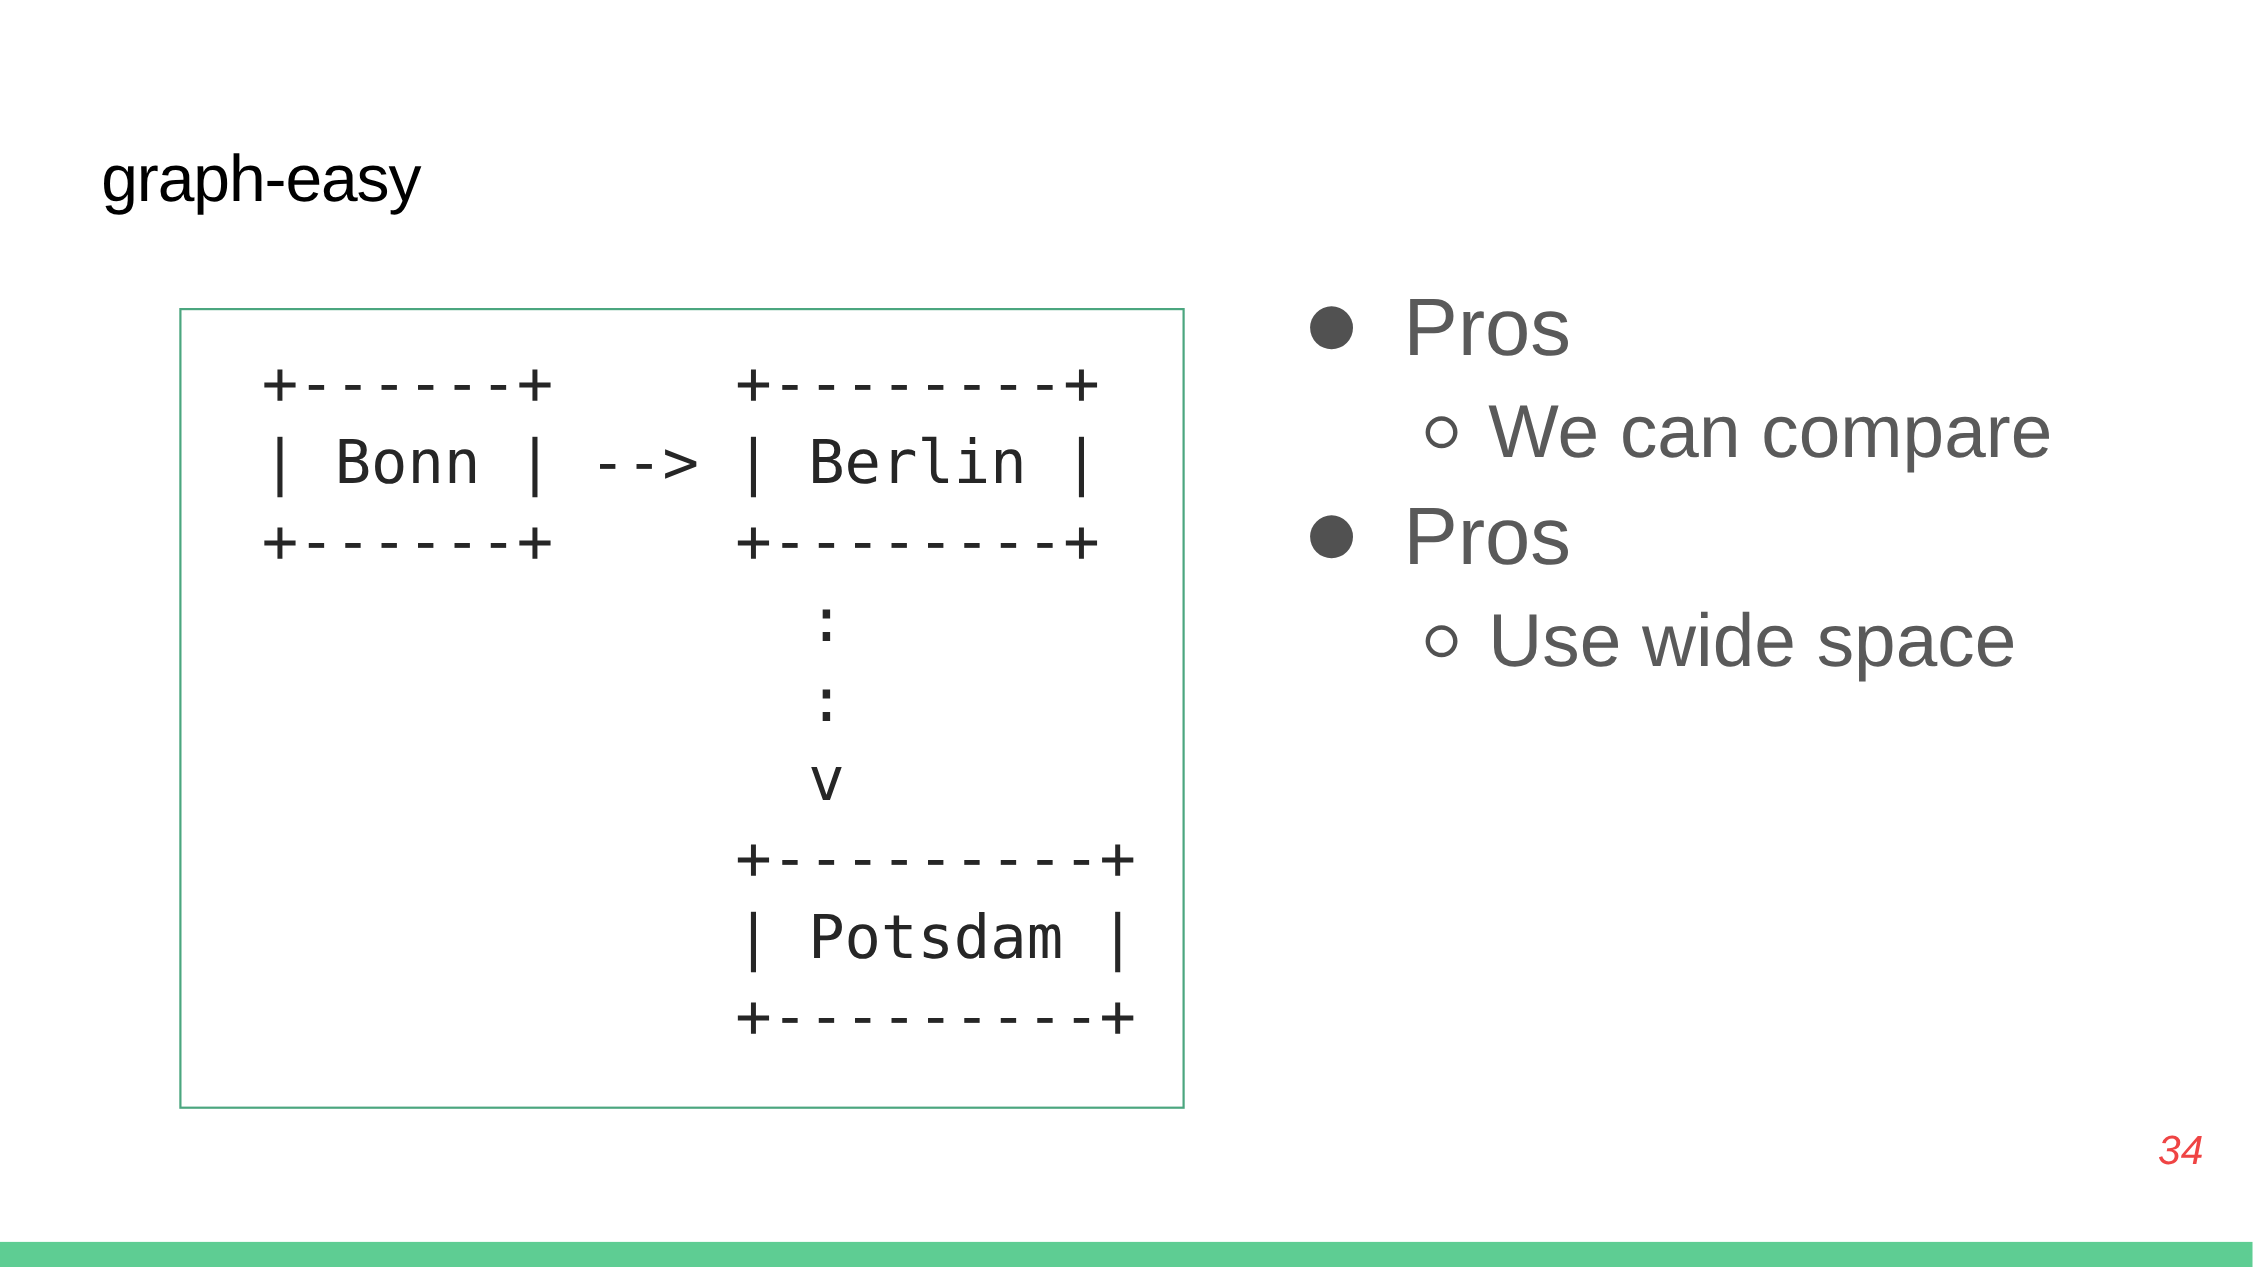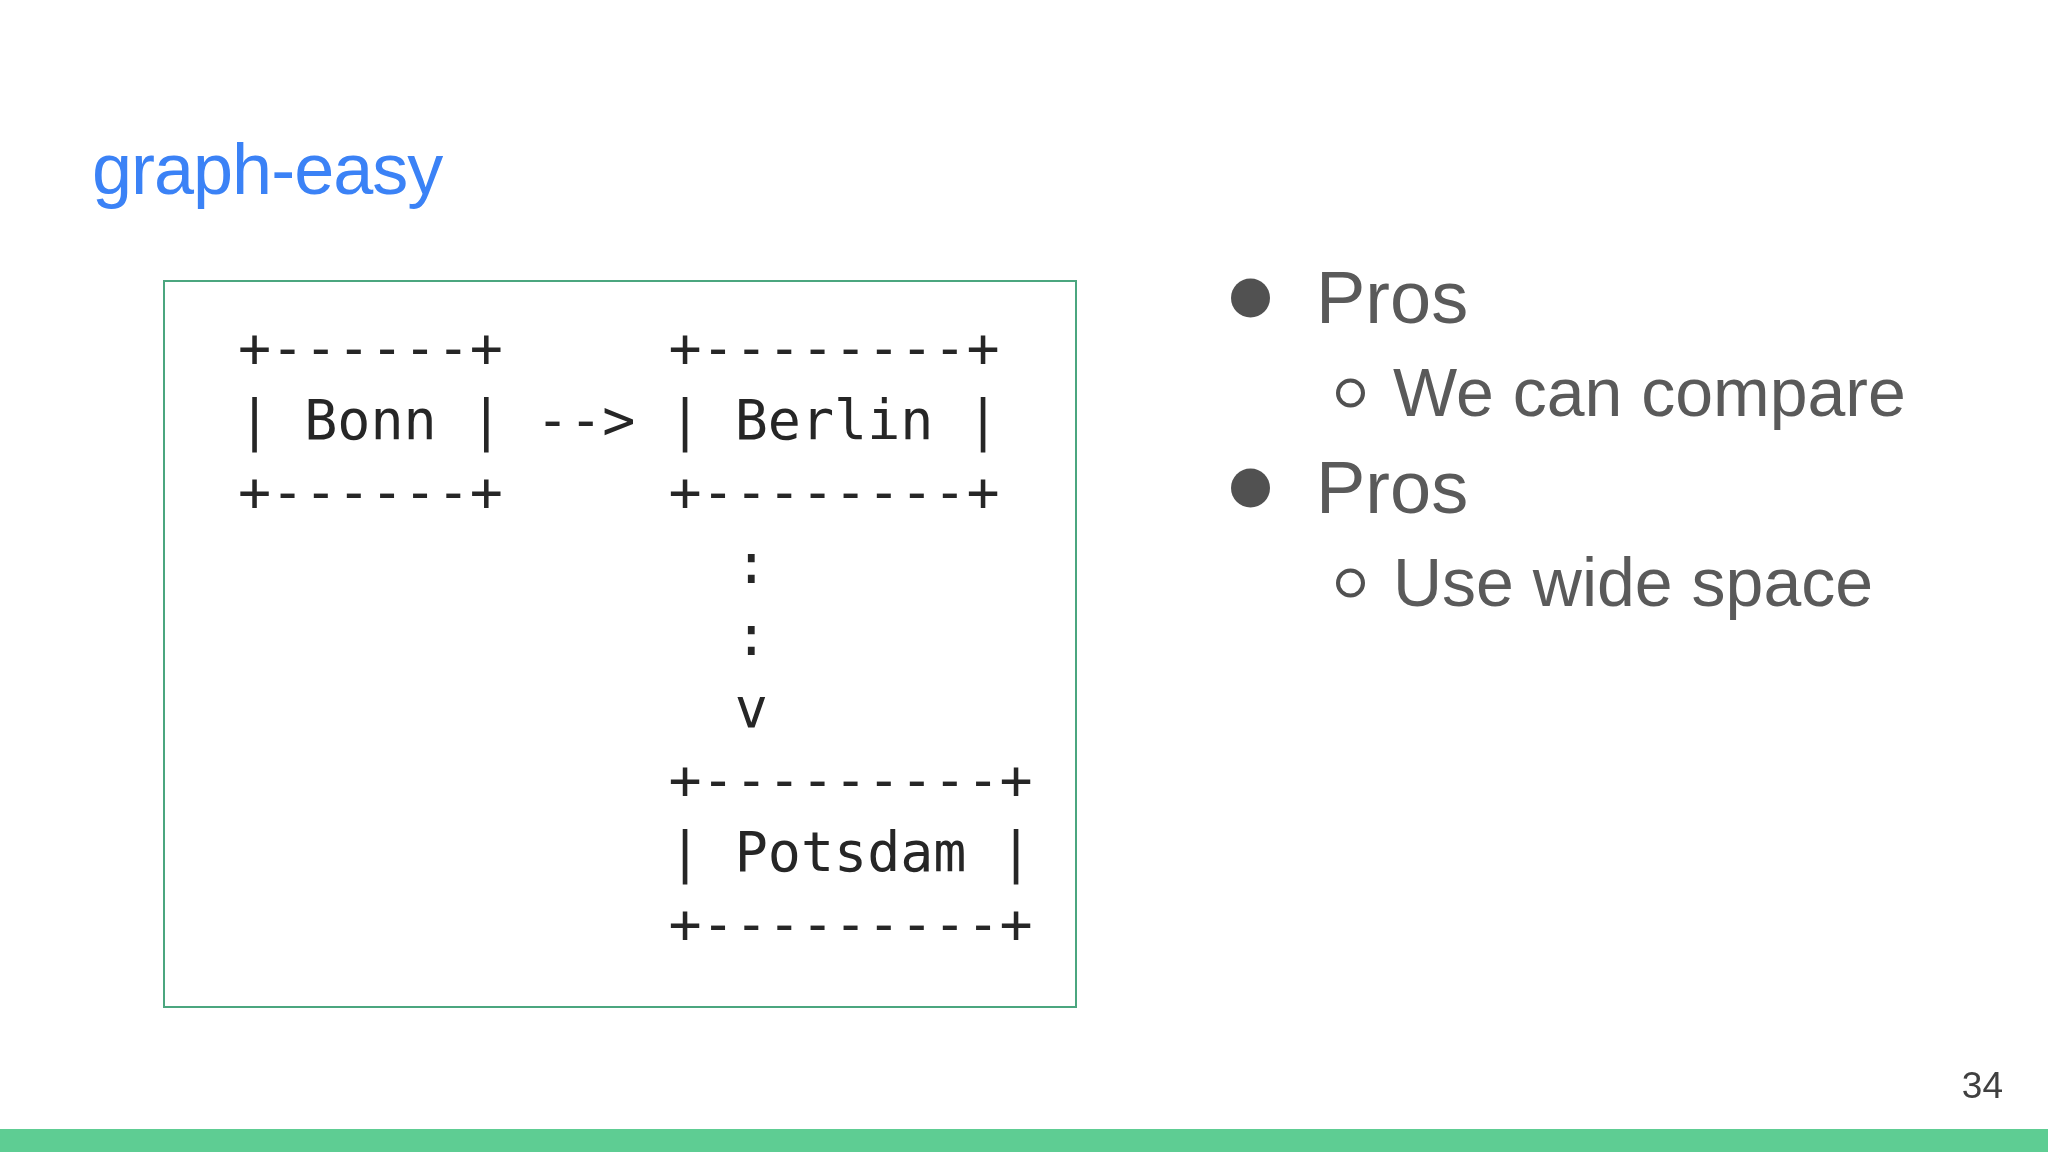--- a/index.html
+++ b/index.html
@@ -14,24 +14,24 @@
     background: #ffffff;
     overflow: hidden;
     font-family: "Liberation Sans", sans-serif;
   }
 
   
   .slide-title {
     position: absolute;
     left: 92px;
     top: 128px;
-    font-size: 72px;
+    font-size: 60px;
     line-height: 1.15;
     letter-spacing: -1px;
-    color: #3b82f6;
+    color: #000000;
     white-space: nowrap;
   }
 
   
   .diagram-panel {
     position: absolute;
     left: 163px;
     top: 280px;
     width: 914px;
     height: 728px;
@@ -50,21 +50,20 @@
     color: #262626;
     white-space: pre;
   }
 
   
   .bullet-list {
     position: absolute;
     left: 0;
     top: 250px;
     width: 1884px;
-    padding-left: 40px;
   }
   .list-row {
     position: relative;
     height: 95px;
     width: 100%;
   }
   .list-row .bullet {
     position: absolute;
     top: 50%;
     transform: translateY(-50%);
@@ -98,23 +97,24 @@
   }
   .list-row.lvl2 .row-text {
     left: 1353px;
     font-size: 68px;
   }
 
   
   .page-number {
     position: absolute;
     right: 45px;
-    top: 1065px;
+    top: 1025px;
     font-size: 37px;
-    color: #404040;
+    color: #ef4444;
+    font-style: italic;
   }
 
   
   .footer-bar {
     position: absolute;
     left: 0;
     bottom: 0;
     width: 100%;
     height: 23px;
     background: #5ecd93;

